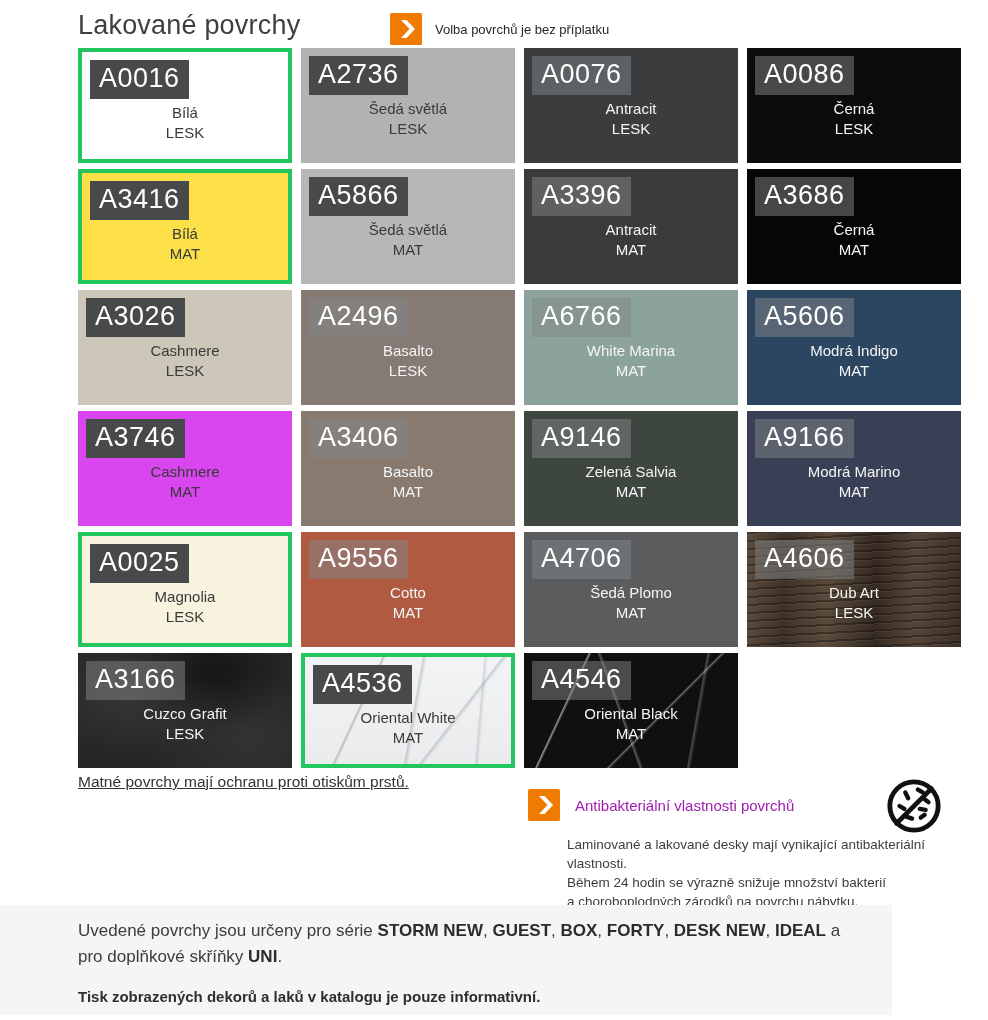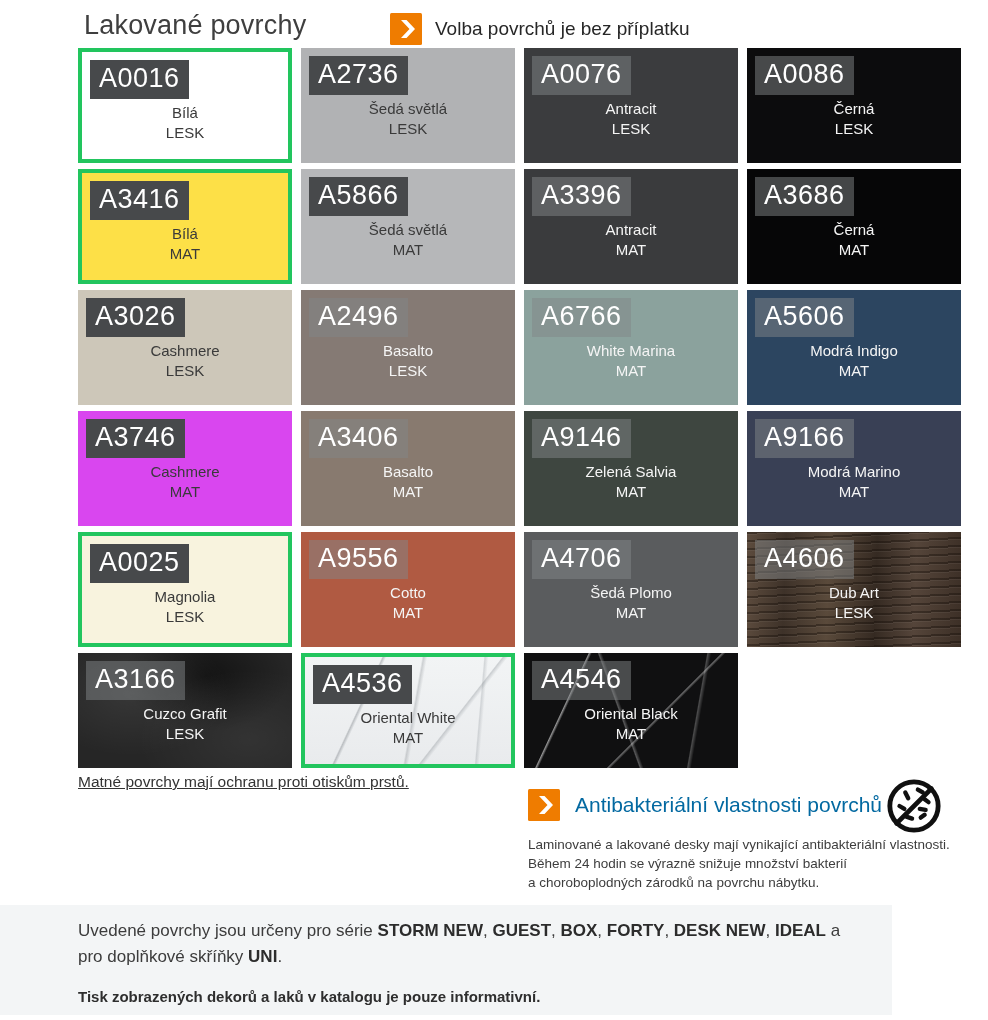--- a/index.html
+++ b/index.html
@@ -4,29 +4,29 @@
 <style>
   html,body{margin:0;padding:0;}
   body{
     width:988px;height:1020px;position:relative;overflow:hidden;
     background:#ffffff;
     font-family:"Liberation Sans","DejaVu Sans",sans-serif;
     color:#3c3c3c;
     -webkit-font-smoothing:antialiased;
   }
   .page-title{
-    position:absolute;left:84px;top:10px;
+    position:absolute;left:78px;top:10px;
     font-size:27px;font-weight:400;color:#3f3f3f;letter-spacing:.2px;
   }
   .top-note{
     position:absolute;left:390px;top:13px;
     display:flex;align-items:center;gap:13px;
   }
   .arrow-badge{width:32px;height:32px;display:block;flex:0 0 auto;}
-  .top-note-text{font-size:19px;color:#272727;}
+  .top-note-text{font-size:13px;color:#272727;}
 
   .grid{
     position:absolute;left:78px;top:48px;
     display:grid;
     grid-template-columns:repeat(4,214px);
     grid-auto-rows:115px;
     gap:6px 9px;
   }
   .swatch{position:relative;box-sizing:border-box;}
   .swatch.bordered{border:4px solid #22c55e;}
@@ -73,24 +73,24 @@
       linear-gradient(100deg, transparent 78%, rgba(255,255,255,.25) 78.5%, transparent 80%),
       #101011;
   }
 
   .fingerprint-note{
     position:absolute;left:78px;top:773px;
     font-size:15.5px;color:#333333;text-decoration:underline;
   }
   .antibact{position:absolute;left:528px;top:789px;width:460px;}
   .antibact-head{display:flex;align-items:center;gap:15px;}
-  .antibact-title{font-size:21px;color:#0369a1;}
+  .antibact-title{font-size:15px;color:#a21caf;}
   .bacteria-badge{position:absolute;left:357px;top:-12px;width:58px;height:58px;}
   .antibact-text{
-    margin-top:14px;font-size:13.5px;line-height:1.42;color:#3d3d3d;
+    margin-top:14px;font-size:13.5px;line-height:1.42;color:#3d3d3d;margin-left:39px;
   }
 
   .footer-bar{
     position:absolute;left:0;top:905px;width:892px;height:110px;
     background:#f3f5f6;
   }
   .series-note{
     position:absolute;left:78px;top:13px;
     max-width:790px;
     font-size:17px;line-height:1.5;color:#3c3c3c;

